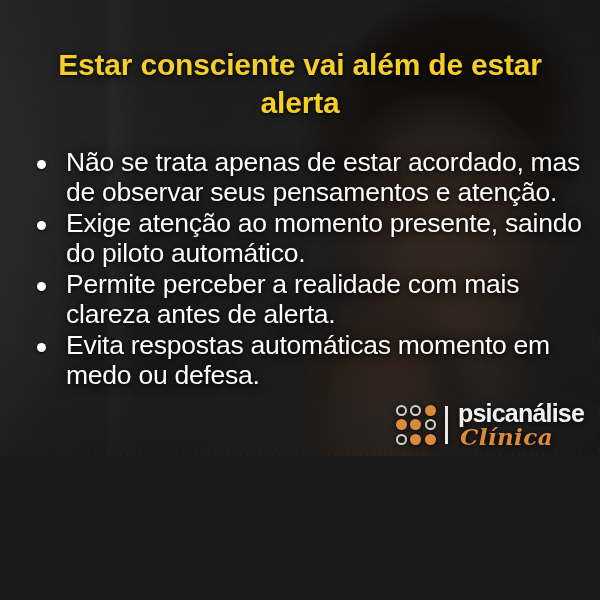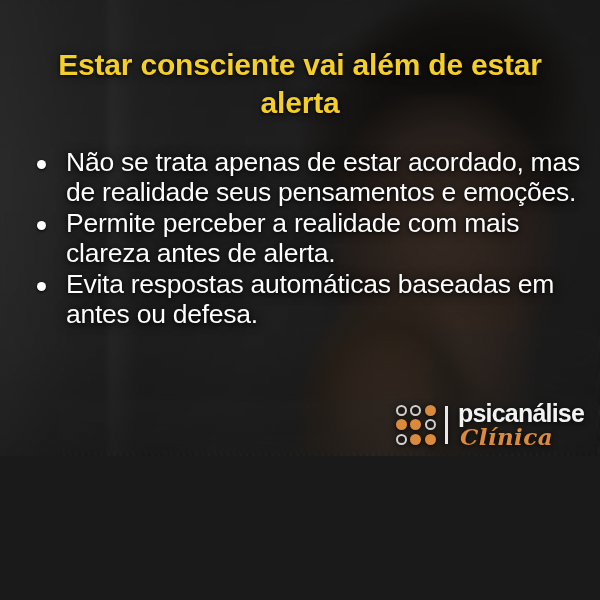--- a/index.html
+++ b/index.html
@@ -221,23 +221,24 @@
     <div class="blurmask"></div>
   </div>
 
   <div class="scrim"></div>
 
   <div class="content">
 
     <h1 class="title">Estar consciente vai além de estar alerta</h1>
 
     <ul class="bullets">
-      <li>Não se trata apenas de estar acordado, mas de realidade seus pensamentos e emoções.</li>
+      <li>Não se trata apenas de estar acordado, mas de observar seus pensamentos e atenção.</li>
+      <li>Exige atenção ao momento presente, saindo do piloto automático.</li>
       <li>Permite perceber a realidade com mais clareza antes de alerta.</li>
-      <li>Evita respostas automáticas baseadas em antes ou defesa.</li>
+      <li>Evita respostas automáticas momento em medo ou defesa.</li>
     </ul>
 
     <div class="logo">
       <div class="logo-grid">
         <span class="dot ring"></span>
         <span class="dot ring"></span>
         <span class="dot fill"></span>
         <span class="dot fill"></span>
         <span class="dot fill"></span>
         <span class="dot ring"></span>

